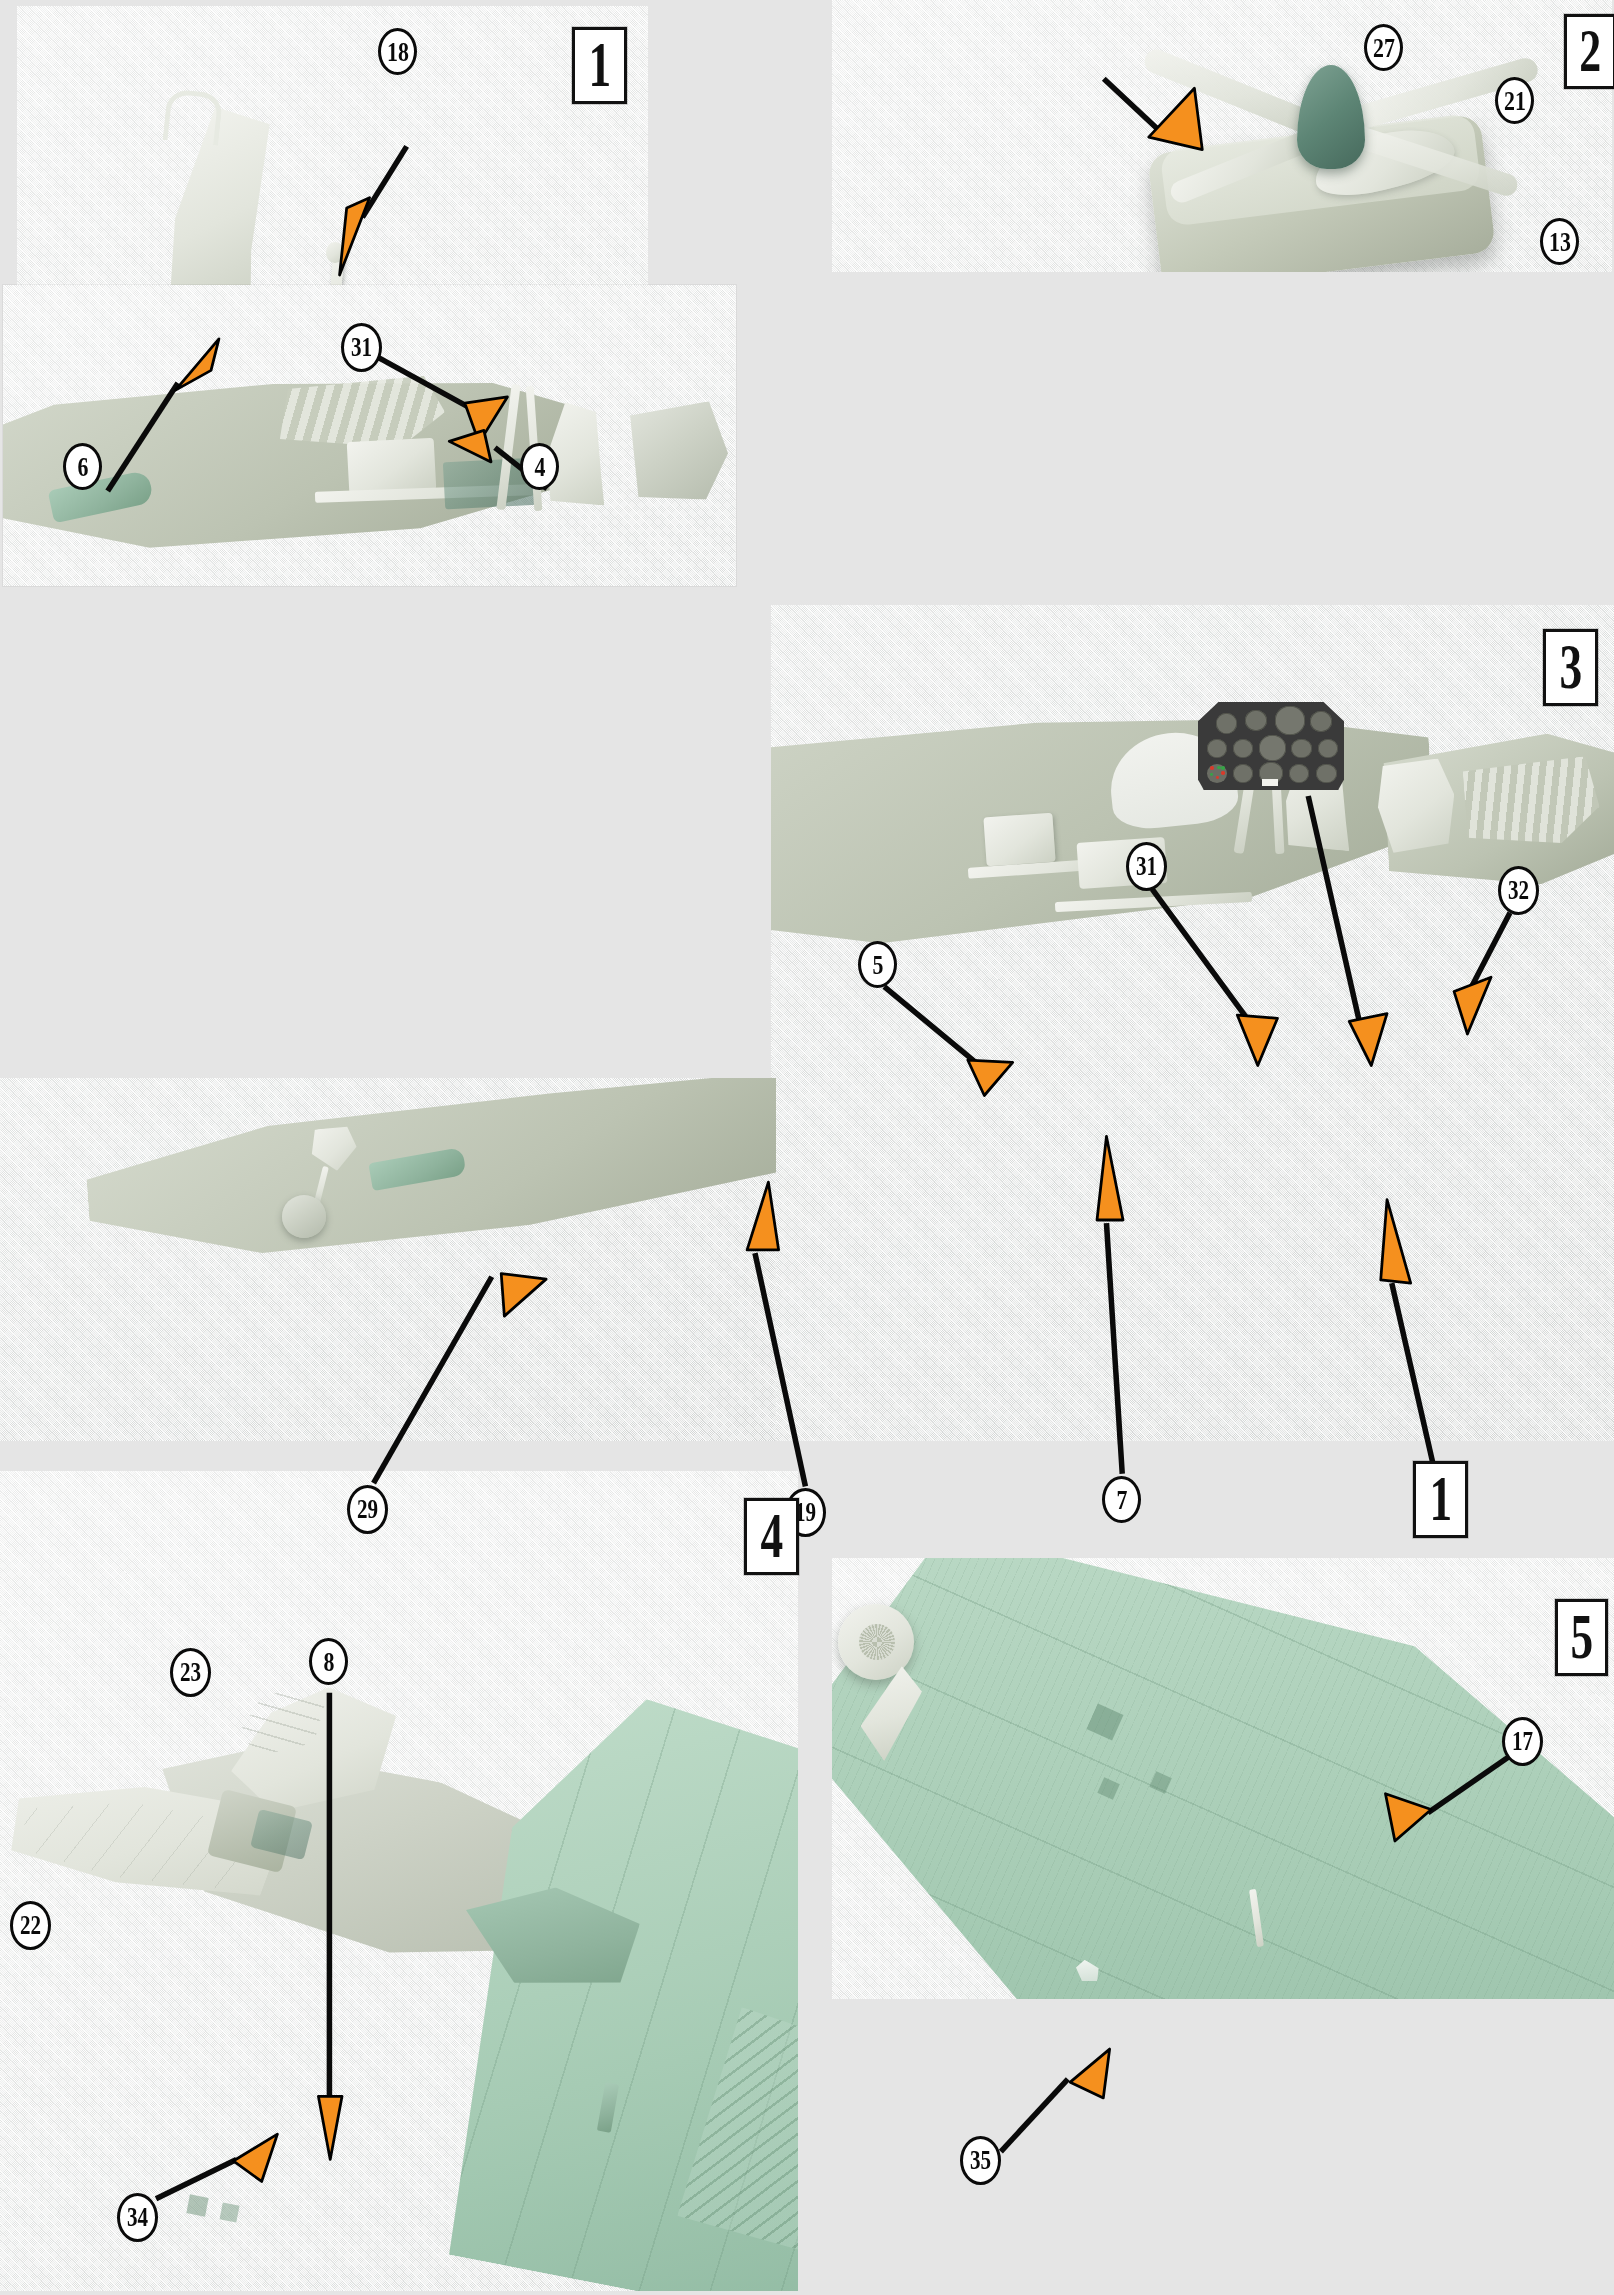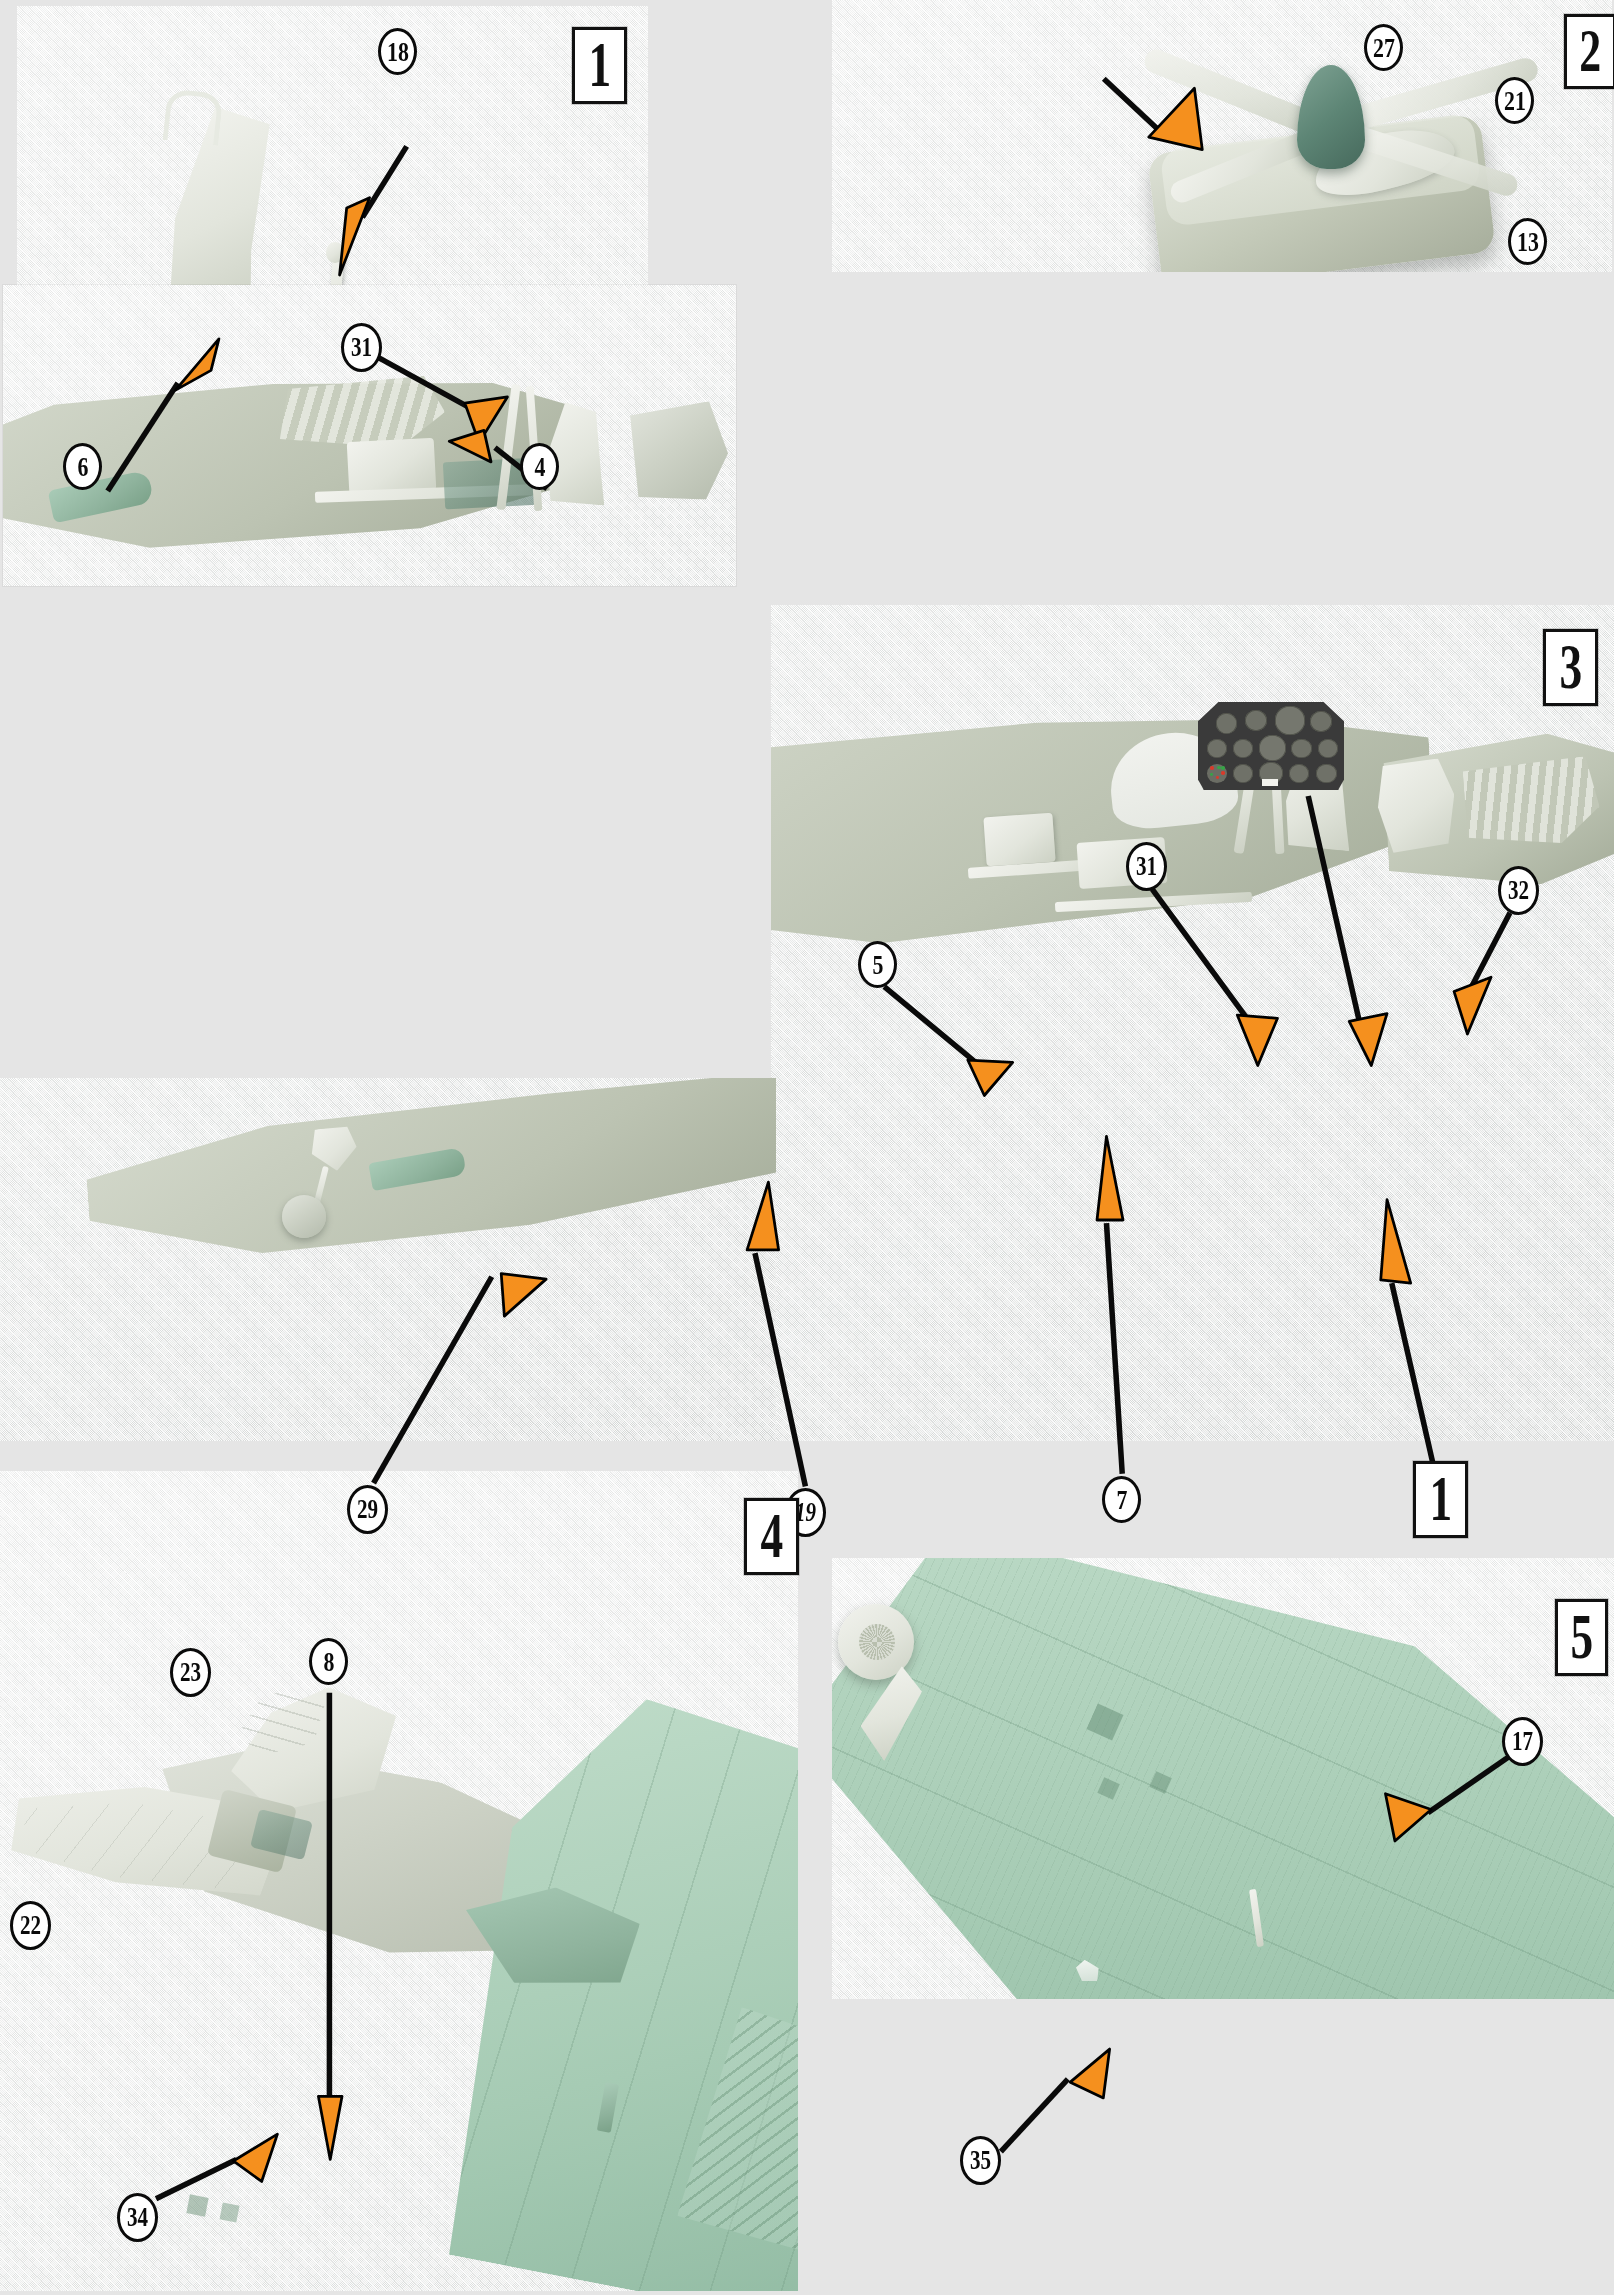--- a/index.html
+++ b/index.html
@@ -158,21 +158,21 @@
       <polygon points="402,174 460,112 470,190" fill="#f5901e" stroke="#000" stroke-width="3.5" stroke-linejoin="round"></polygon>
     </svg>
   </div>
 
   <div class="callout" style="left:1364px;top:24px;width:39px;height:47px;font-size:28px;">
     <span>27</span>
     </div>
   <div class="callout" style="left:1495px;top:77px;width:39px;height:47px;font-size:28px;">
     <span>21</span>
     </div>
-  <div class="callout" style="left:1508px;top:218px;width:39px;height:47px;font-size:28px;">
+  <div class="callout" style="left:1540px;top:218px;width:39px;height:47px;font-size:28px;">
     <span>13</span>
     </div>
 
   <div class="step-badge" style="left:1564px;top:14px;width:46px;height:69px;font-size:61px;">
     <span>2</span>
     </div>
 
   <div class="panel" style="left:771px;top:605px;width:843px;height:836px;">
     <div class="cloth"></div>
 
@@ -263,21 +263,21 @@
     </div>
   <div class="callout" style="left:1498px;top:866px;width:41px;height:49px;font-size:27px;">
     <span>32</span>
     </div>
   <div class="callout" style="left:1102px;top:1476px;width:39px;height:47px;font-size:28px;">
     <span>7</span>
     </div>
   <div class="callout" style="left:347px;top:1485px;width:41px;height:49px;font-size:27px;">
     <span>29</span>
     </div>
-  <div class="callout" style="left:785px;top:1488px;width:41px;height:49px;font-size:27px;font-style:italic;">
+  <div class="callout" style="left:785px;top:1488px;width:41px;height:49px;font-size:27px;">
     <span>19</span>
     </div>
 
   <div class="step-badge" style="left:1413px;top:1461px;width:49px;height:71px;font-size:63px;">
     <span>1</span>
     </div>
 
   <div class="step-badge" style="left:1543px;top:629px;width:49px;height:71px;font-size:63px;">
     <span>3</span>
     </div>

